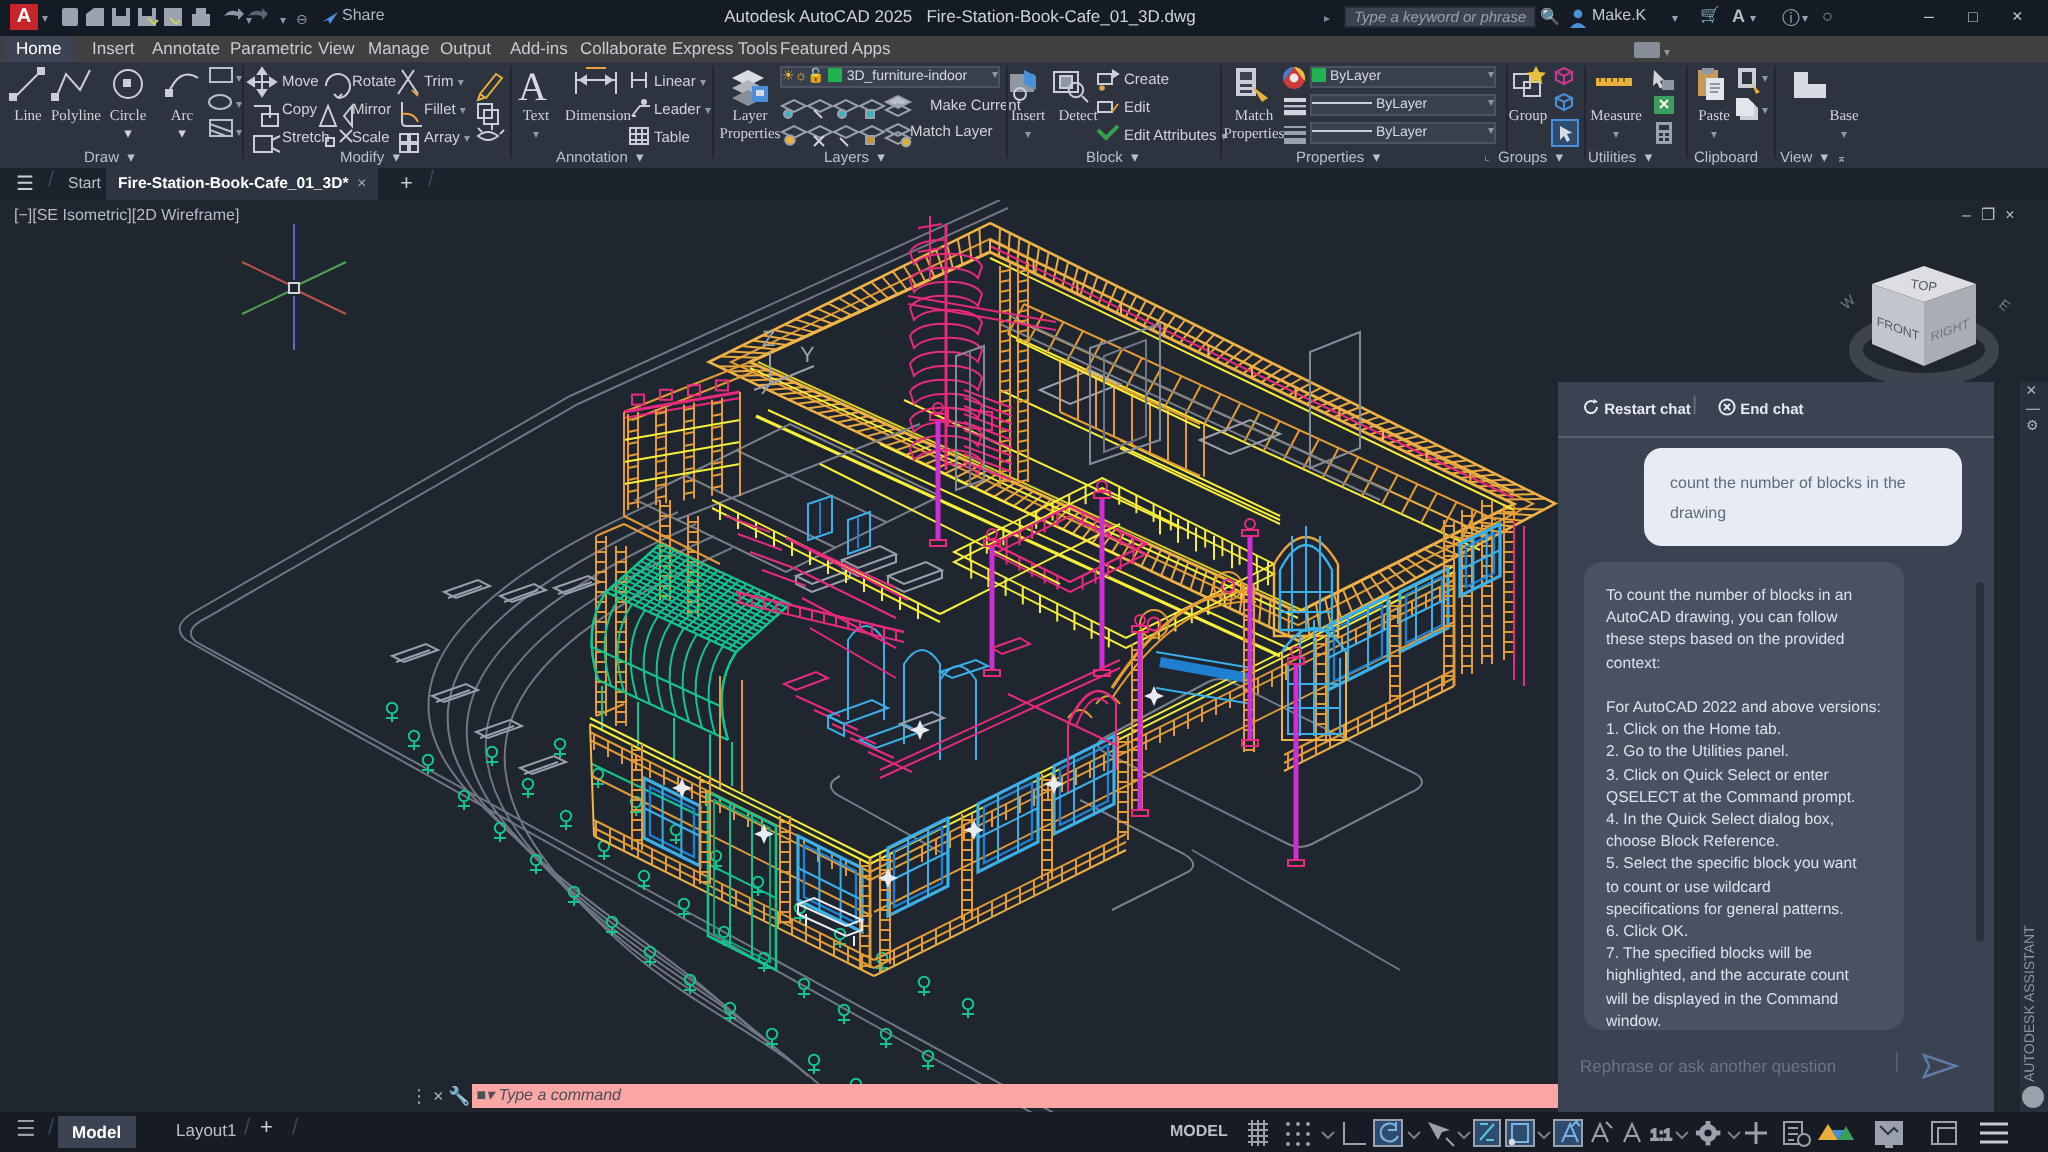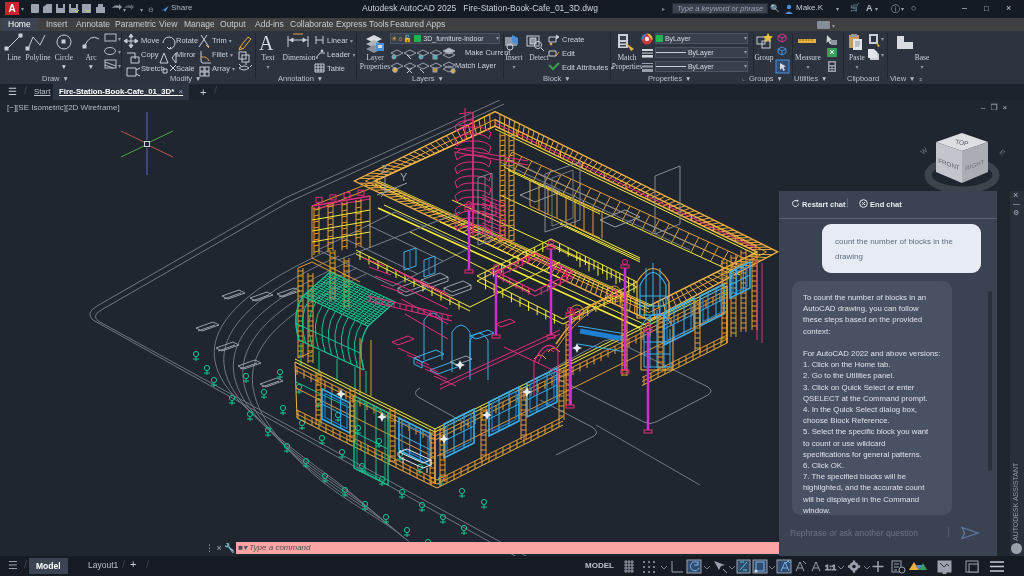--- a/index.html
+++ b/index.html
@@ -19,21 +19,21 @@
   
   #ribbon { position:absolute; left:0; top:31px; width:1024px; height:53px; background:#2d333f; }
   .psep { position:absolute; top:2px; width:1px; height:46px; background:#21262f; }
   .plabel { position:absolute; top:43px; height:10px; line-height:10px; font-size:7.5px; color:#b9c0cb; white-space:nowrap; }
   .biglab { position:absolute; font-size:7.5px; color:#ced3db; text-align:center; white-space:nowrap;font-family:Liberation Serif, serif; }
   .smallbtn { position:absolute; font-size:7.5px; color:#ced3db; white-space:nowrap; height:10px; line-height:10px; }
   .combo { position:absolute; background:#39404d; border:1px solid #4c5461; height:11px; color:#d6dae2; font-size:7px; line-height:9px; }
   .dn { color:#8f97a3; font-size:6px; }
   
   #filetabs { position:absolute; left:0; top:84px; width:1024px; height:16px; background:#1d232c; }
-  .ftab { position:absolute; top:0px; height:16px; line-height:16px; font-size:7.8px; color:#b9c0ca; padding:0 6px;text-decoration:underline; }
+  .ftab { position:absolute; top:0px; height:16px; line-height:16px; font-size:7.8px; color:#b9c0ca; padding:0 6px; }
   .ftab.active { background:#2e3542; color:#fff; font-weight:bold; }
   
   #canvas { position:absolute; left:0; top:100px; width:1024px; height:456px; background:#20262f; overflow:hidden; }
   #vplabel { position:absolute; left:7px; top:3px; color:#b6bcc7; font-size:8px; }
   
   #cmdgrip { position:absolute; left:205px; top:443px; color:#aab1bb; font-size:9px; }
   #cmdbar { position:absolute; left:236px; top:442px; width:545px; height:12px; background:#fca5a5; color:#4a4f57; font-size:8px; font-style:italic; line-height:12px; }
   
   #chat { position:absolute; left:779px; top:91px; width:218px; height:365px; background:#3b4352; }
   #chatstrip { position:absolute; left:1010px; top:91px; width:14px; height:365px; background:#2a303b; }

